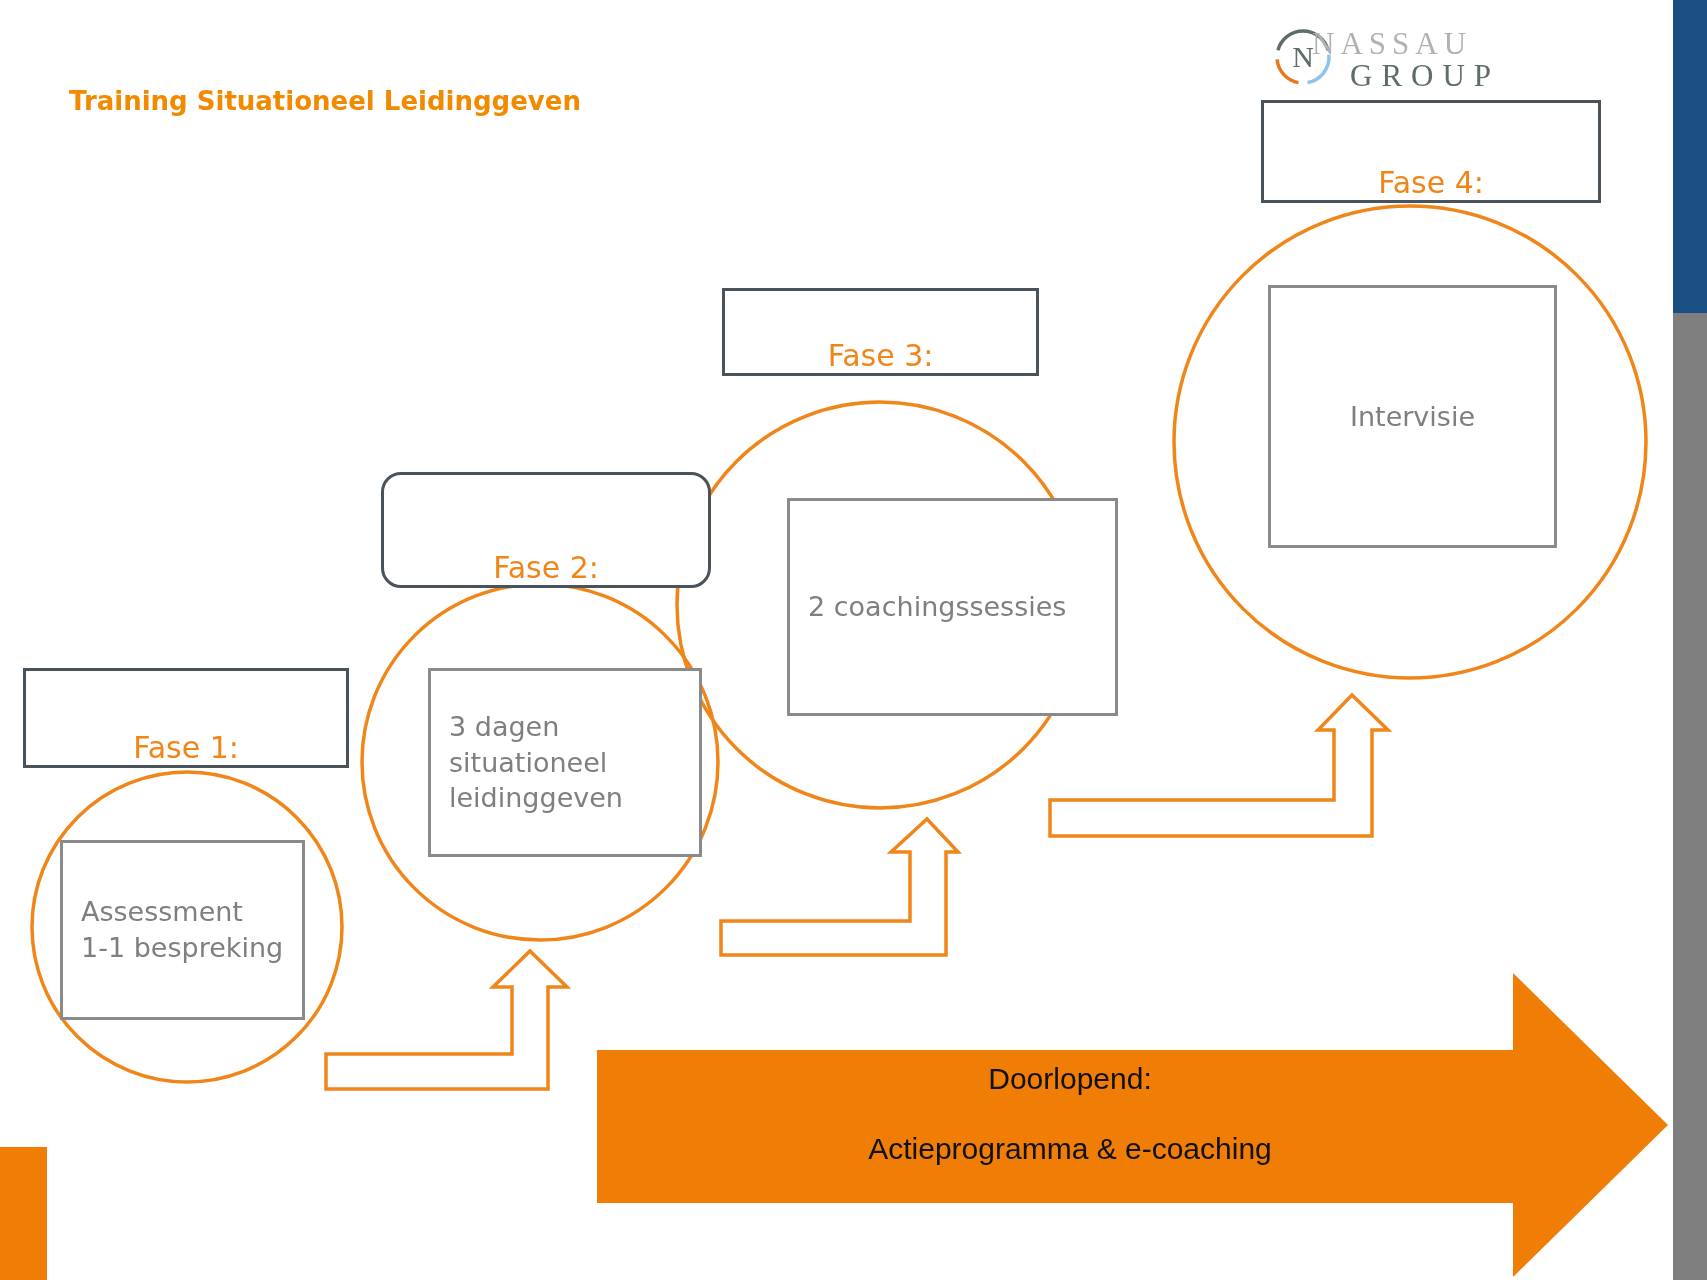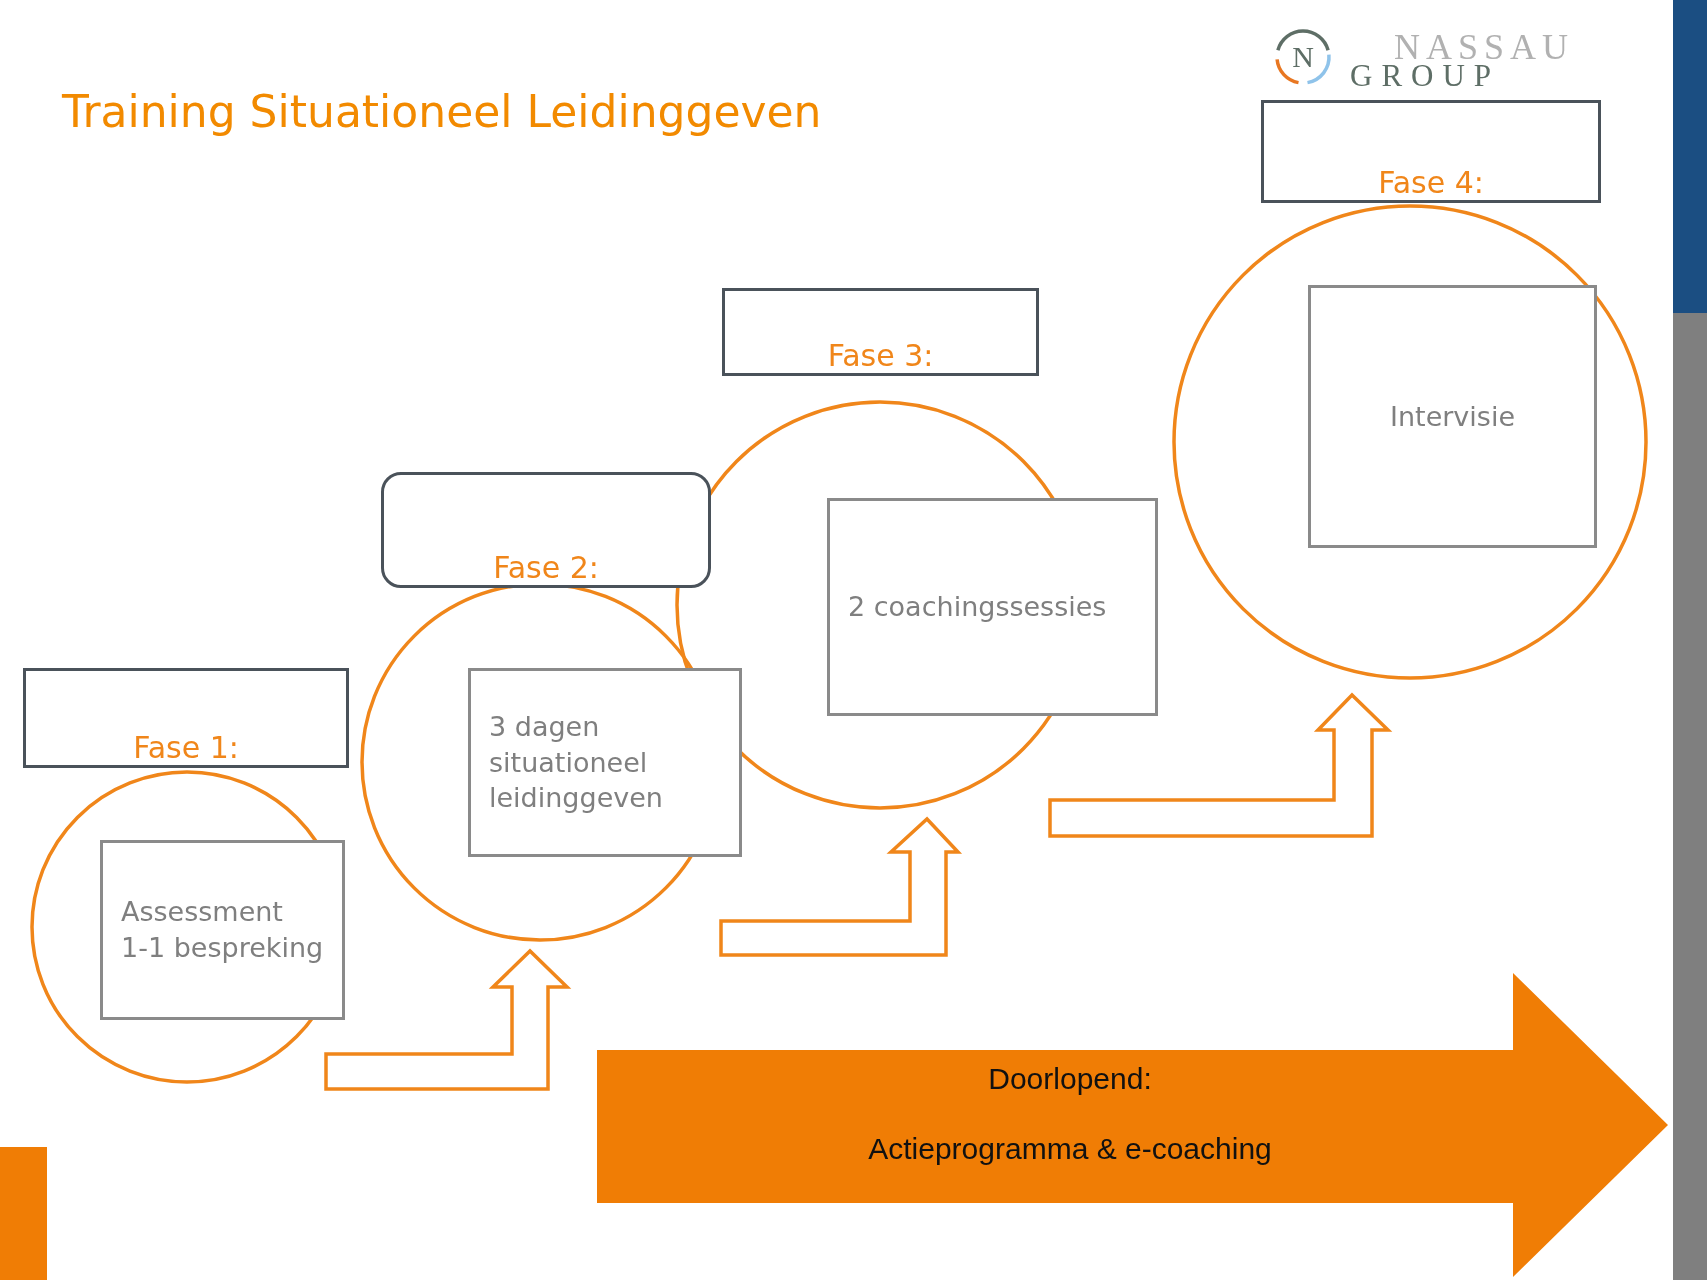--- a/index.html
+++ b/index.html
@@ -8,50 +8,50 @@
   .layer{position:absolute;left:0;top:0;width:1707px;height:1280px;}
 
   
   .circle{fill:none;stroke:var(--accent-orange);stroke-width:3.5px;}
   .elbow{fill:#ffffff;stroke:var(--accent-orange);stroke-width:3.5px;stroke-linejoin:miter;}
   .bigarrow{fill:var(--fill-orange);stroke:none;}
   .ring-dark{fill:none;stroke:var(--logo-dark);stroke-width:3.5px;}
   .ring-orange{fill:none;stroke:var(--logo-orange);stroke-width:3.5px;}
   .ring-blue{fill:none;stroke:var(--logo-blue);stroke-width:3.5px;}
 
-  .title{position:absolute;left:62px;top:86px;font-size:44px;font-weight:400;
+  .title{position:absolute;left:69px;top:86px;font-size:26px;font-weight:700;
          color:var(--title-orange);letter-spacing:0px;}
 
   
   .logo-letter{position:absolute;left:1277px;top:31px;width:52px;height:52px;
                display:flex;align-items:center;justify-content:center;
                font-family:"Liberation Serif",serif;font-size:30px;color:var(--logo-dark);}
-  .logo-top{position:absolute;left:1394px;top:26px;font-family:"Liberation Serif",serif;
-            font-size:36px;letter-spacing:6px;color:var(--logo-light-gray);}
+  .logo-top{position:absolute;left:1312px;top:26px;font-family:"Liberation Serif",serif;
+            font-size:31px;letter-spacing:6px;color:var(--logo-light-gray);}
   .logo-bottom{position:absolute;left:1350px;top:58px;font-family:"Liberation Serif",serif;
             font-size:31px;letter-spacing:9px;color:var(--logo-dark);}
 
   
   .strip-blue{position:absolute;left:1673px;top:0;width:34px;height:313px;background:var(--strip-blue);}
   .strip-gray{position:absolute;left:1673px;top:313px;width:34px;height:967px;background:var(--strip-gray);}
   .corner{position:absolute;left:0;top:1147px;width:47px;height:133px;background:var(--fill-orange);}
 
   
   .fasebox{position:absolute;background:#ffffff;border:3px solid var(--box-border-dark);
            display:flex;align-items:flex-end;justify-content:center;
            font-size:30px;color:var(--accent-orange);}
   #f1{left:23px;top:668px;width:320px;height:94px;}
   #f2{left:381px;top:472px;width:324px;height:110px;border-radius:20px;}
   #f3{left:722px;top:288px;width:311px;height:82px;}
   #f4{left:1261px;top:100px;width:334px;height:97px;}
 
   
   .innerbox{position:absolute;background:#ffffff;border:3px solid var(--inner-border-gray);
             display:flex;align-items:center;font-size:27px;line-height:1.33;
-            color:var(--inner-text-gray);white-space:pre-line;padding-left:18px;box-sizing:border-box;margin-left:40px;}
+            color:var(--inner-text-gray);white-space:pre-line;padding-left:18px;box-sizing:border-box;}
   #b1{left:60px;top:840px;width:245px;height:180px;}
   #b2{left:428px;top:668px;width:274px;height:189px;}
   #b3{left:787px;top:498px;width:331px;height:218px;}
   #b4{left:1268px;top:285px;width:289px;height:263px;justify-content:center;padding-left:0;}
 
   
   .banner-line{position:absolute;left:597px;width:946px;text-align:center;
                font-family:"Liberation Sans",sans-serif;font-size:30px;color:var(--banner-text);}
   #banner1{top:1062px;}
   #banner2{top:1132px;}

